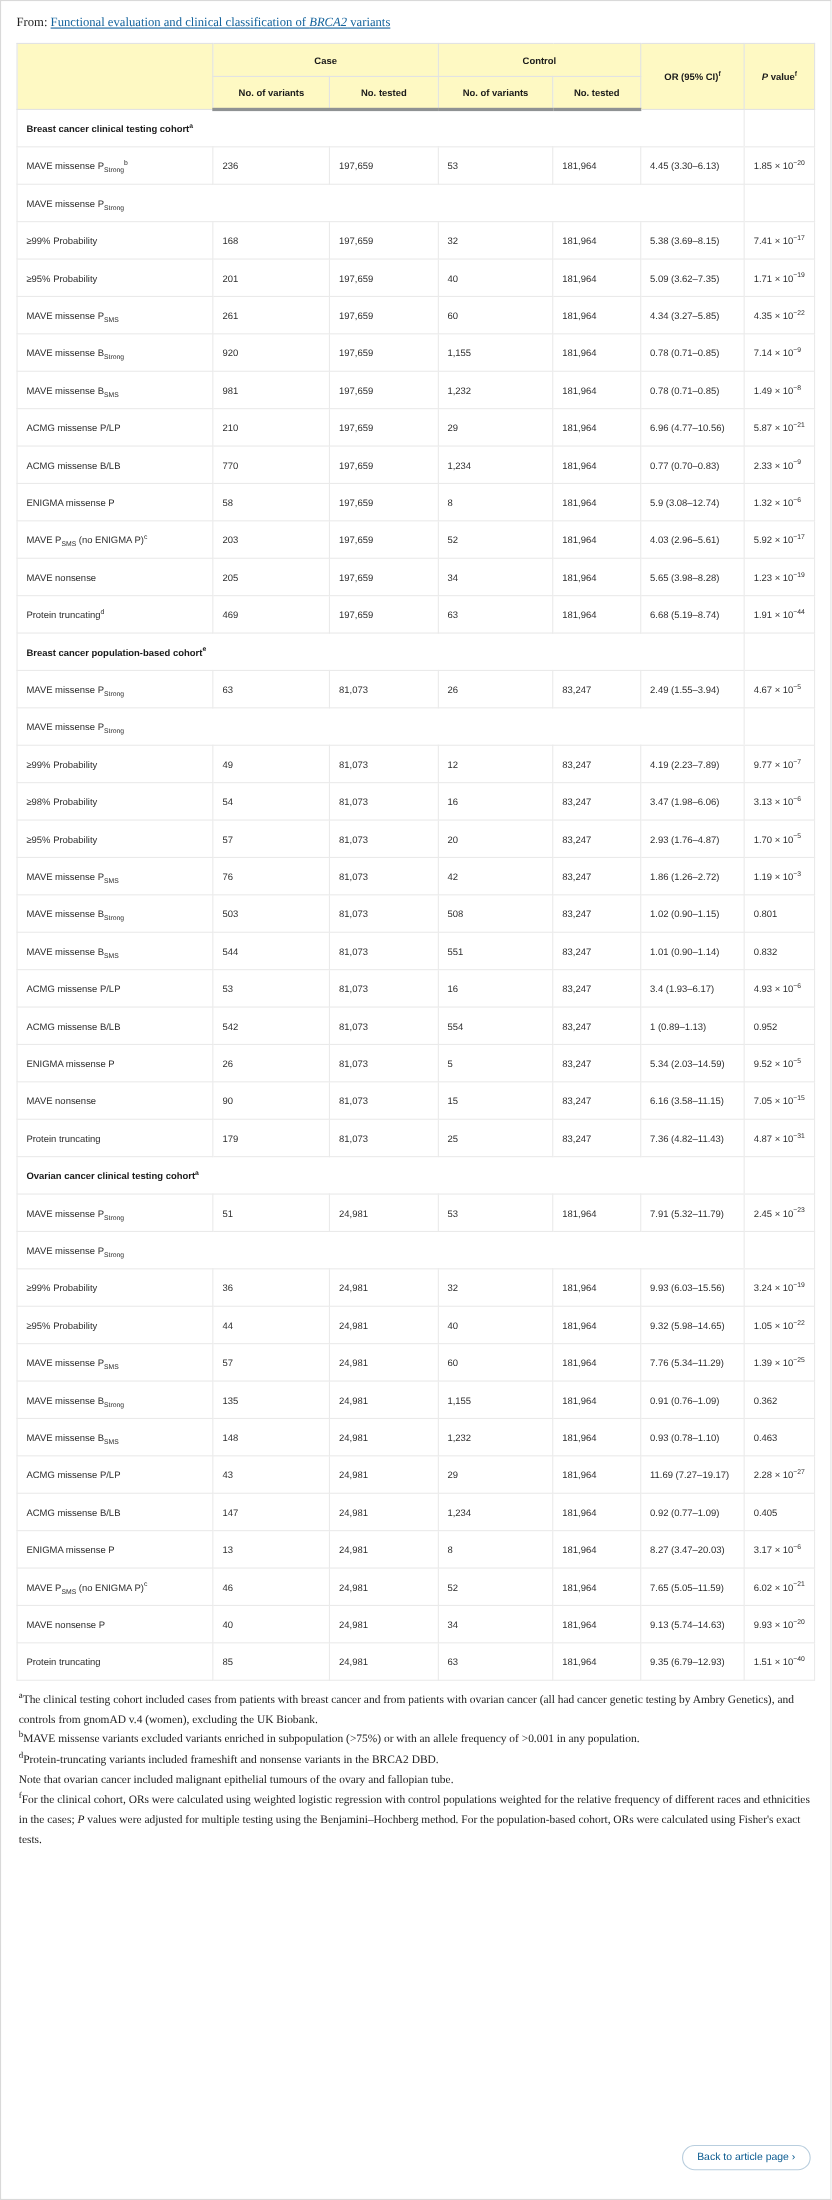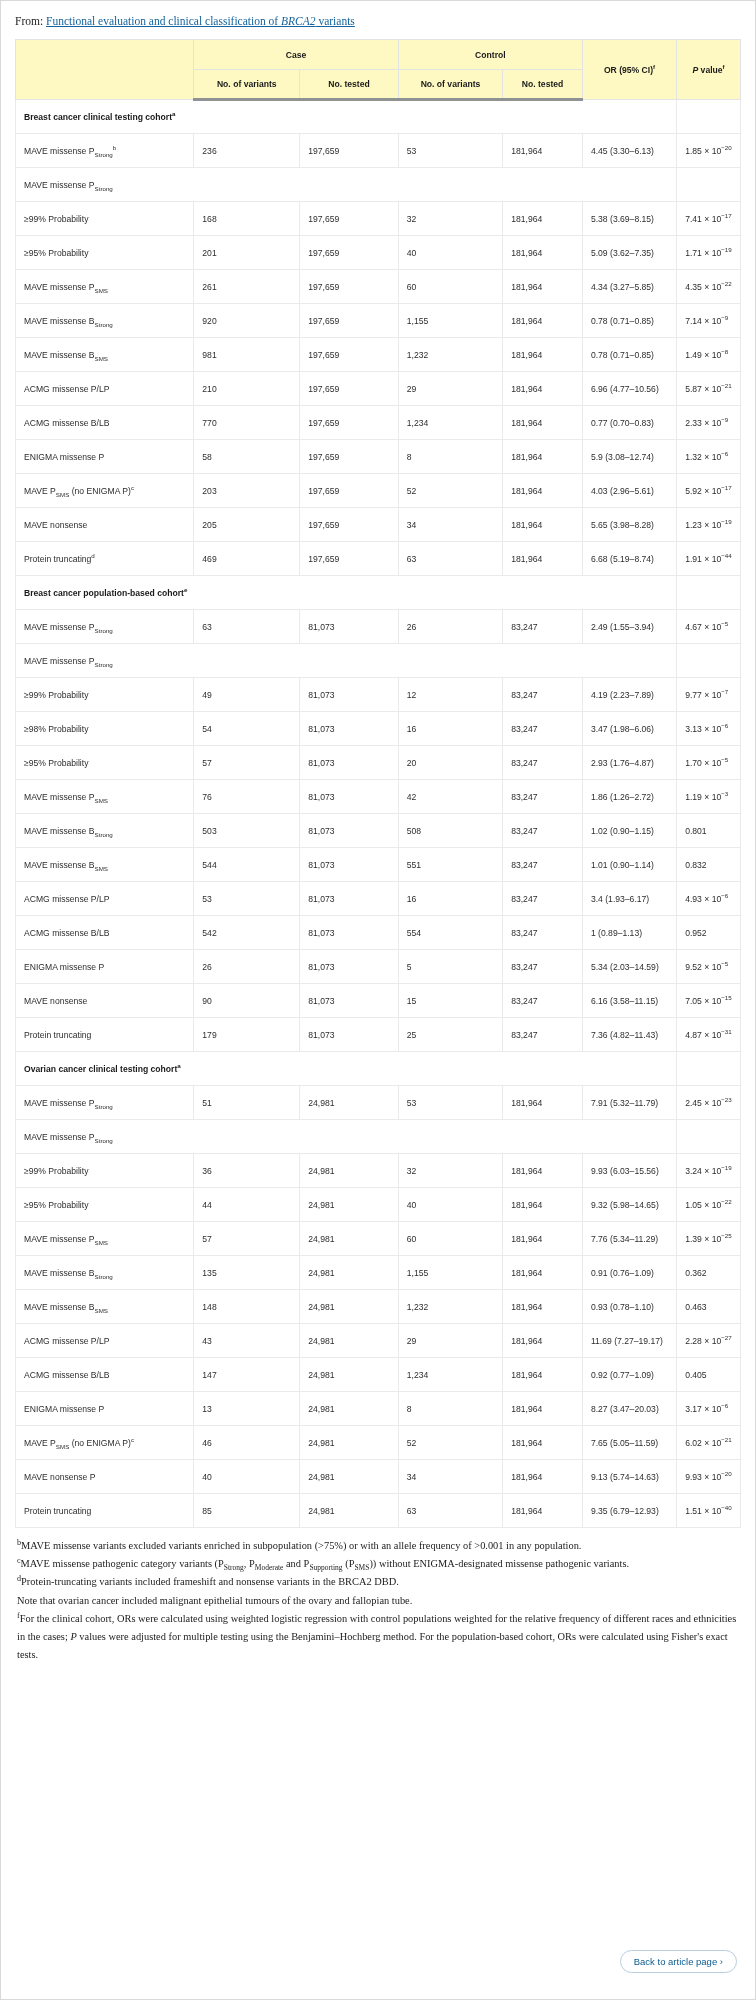--- a/index.html
+++ b/index.html
@@ -527,22 +527,22 @@
             <td>24,981</td>
             <td>63</td>
             <td>181,964</td>
             <td>9.35 (6.79–12.93)</td>
             <td>1.51 × 10<sup>−40</sup></td>
           </tr>
         </tbody>
     </table>
 
     <div class="footnotes" id="footnotes">
+        <p><sup>a</sup>The clinical testing cohort included cases from patients with breast cancer and from patients with ovarian cancer (all had cancer genetic testing by Ambry Genetics), and controls from gnomAD v.4 (women), excluding the UK Biobank.</p>
         <p><sup>b</sup>MAVE missense variants excluded variants enriched in subpopulation (&gt;75%) or with an allele frequency of  &gt;0.001 in any population.</p>
-        <p><sup>c</sup>MAVE missense pathogenic category variants (P<sub>Strong</sub>, P<sub>Moderate</sub> and P<sub>Supporting</sub> (P<sub>SMS</sub>)) without ENIGMA-designated missense pathogenic variants.</p>
         <p><sup>d</sup>Protein-truncating variants included frameshift and nonsense variants in the BRCA2 DBD.</p>
         <p>Note that ovarian cancer included malignant epithelial tumours of the ovary and fallopian tube.</p>
         <p><sup>f</sup>For the clinical cohort, ORs were calculated using weighted logistic regression with control populations weighted for the relative frequency of different races and ethnicities in the cases; <i>P</i> values were adjusted for multiple testing using the Benjamini–Hochberg method. For the population-based cohort, ORs were calculated using Fisher's exact tests.</p>
       </div>
 
   </div>
 
   <button class="back-btn">Back to article page ›</button>
 </div>
 

